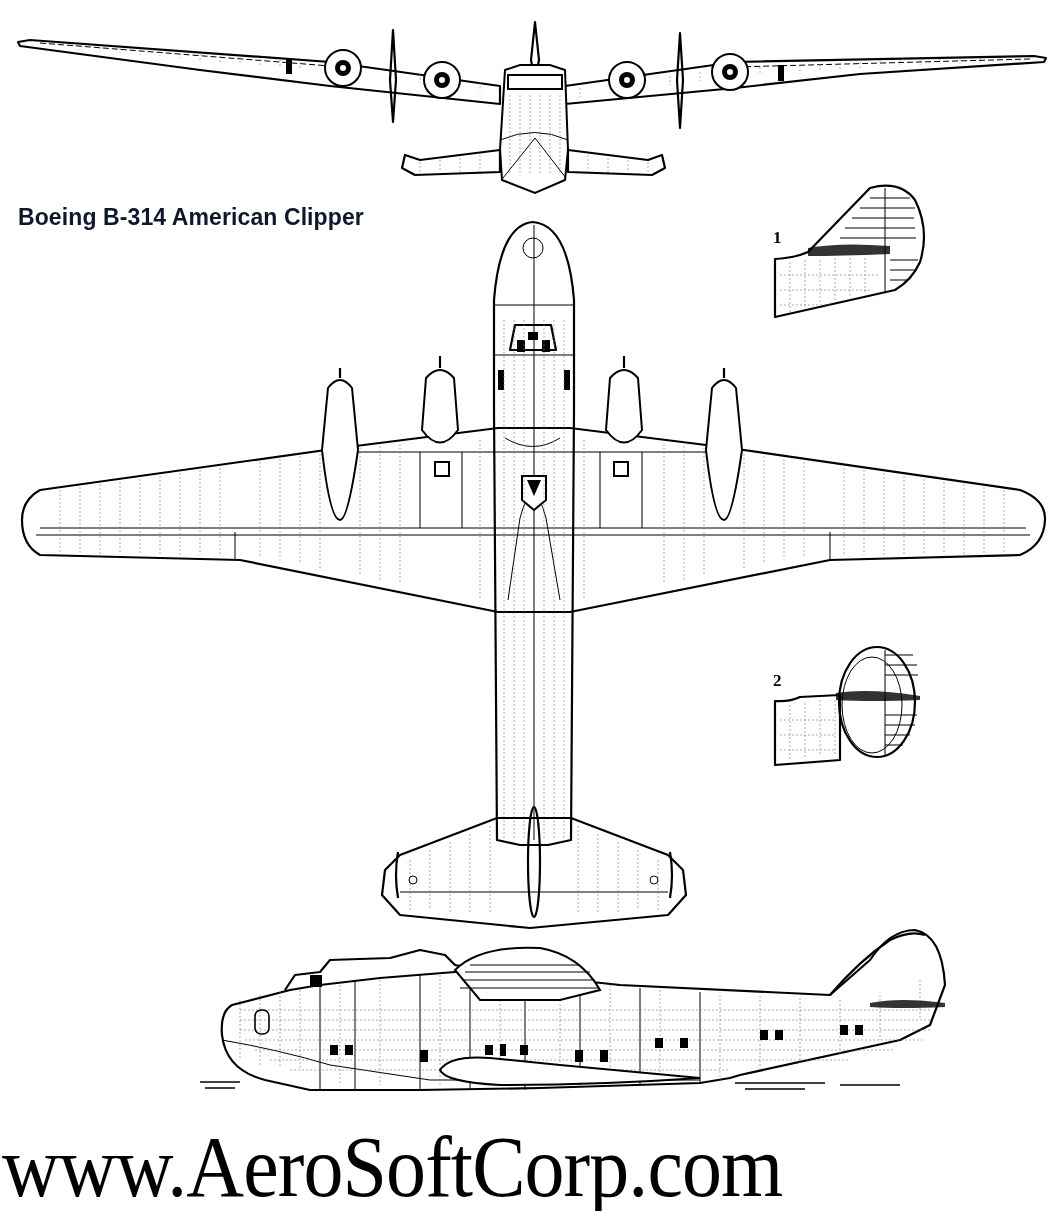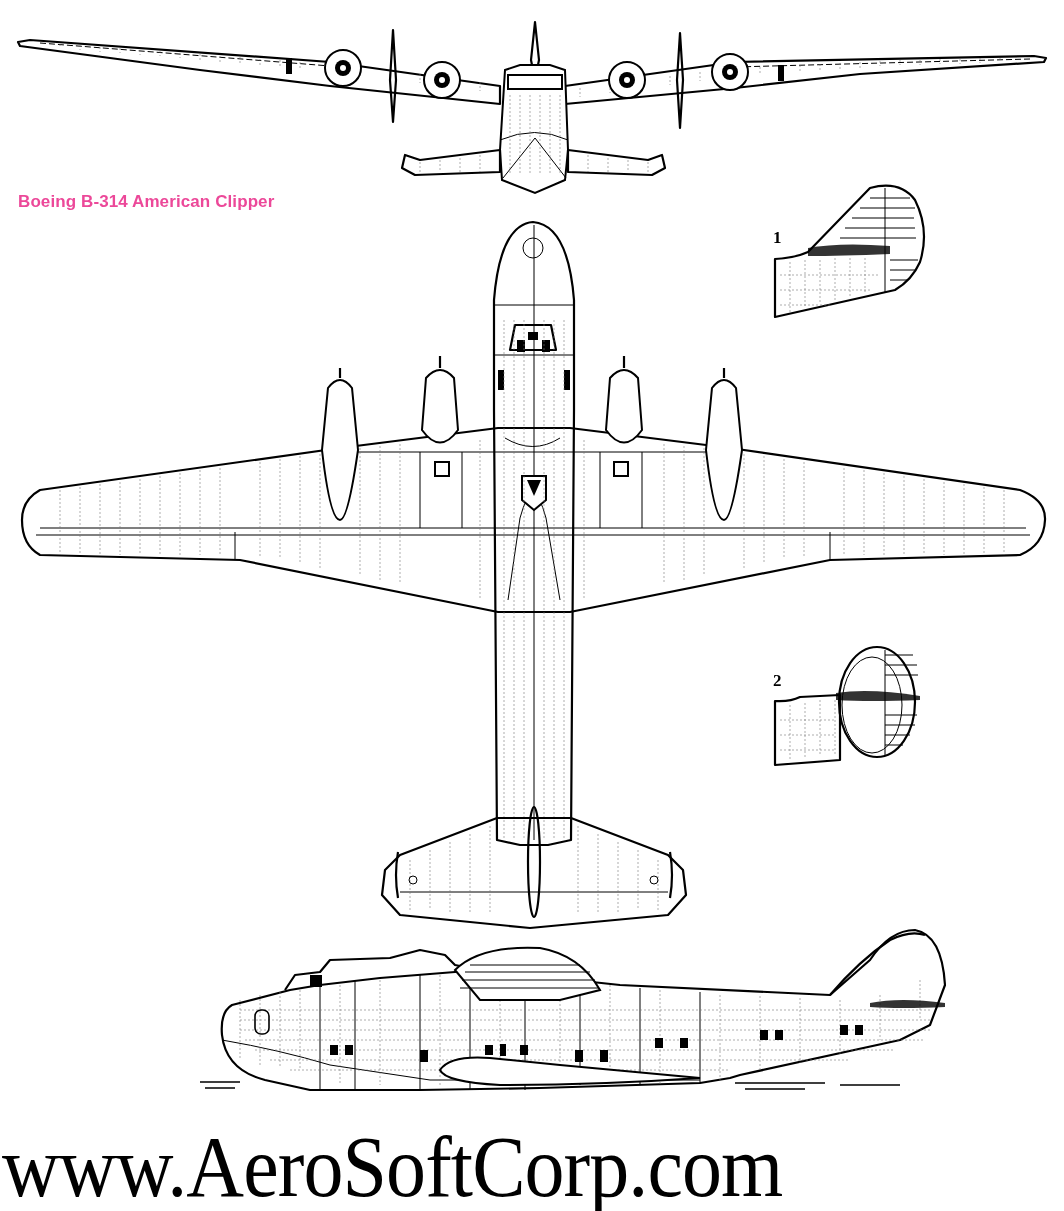--- a/index.html
+++ b/index.html
@@ -1,17 +1,17 @@
 <!DOCTYPE html>
 <html><head>
 <meta charset="utf-8">
 <style>
   html, body { margin:0; padding:0; background:#ffffff; }
   body { width:1064px; height:1211px; position:relative; overflow:hidden; font-family:"Liberation Sans", sans-serif; }
-  .title { position:absolute; left:18px; top:192px; font-family:"Liberation Sans", sans-serif; font-weight:bold; font-size:17px; color:#ec4899; letter-spacing:0.1px; }
+  .title { position:absolute; left:18px; top:204px; font-family:"Liberation Sans", sans-serif; font-weight:bold; font-size:23px; color:#0f172a; letter-spacing:0.1px; }
   .label { position:absolute; font-family:"Liberation Serif", serif; font-weight:bold; font-size:17px; color:#000; }
   .watermark { position:absolute; left:2px; top:1124px; font-family:"Liberation Serif", serif; font-size:86px; line-height:86px; color:#000; letter-spacing:-1px; white-space:nowrap; transform:scaleX(0.93); transform-origin:left top; }
   svg { position:absolute; left:0; top:0; }
   .o { fill:none; stroke:#000; stroke-width:2.2; stroke-linejoin:round; }
   .t { fill:none; stroke:#000; stroke-width:1; }
   .h { fill:none; stroke:#777; stroke-width:0.6; stroke-dasharray:2 2; }
   .f { fill:#fff; stroke:#000; stroke-width:2; }
   .blk { fill:#000; }
 </style>
 </head>

